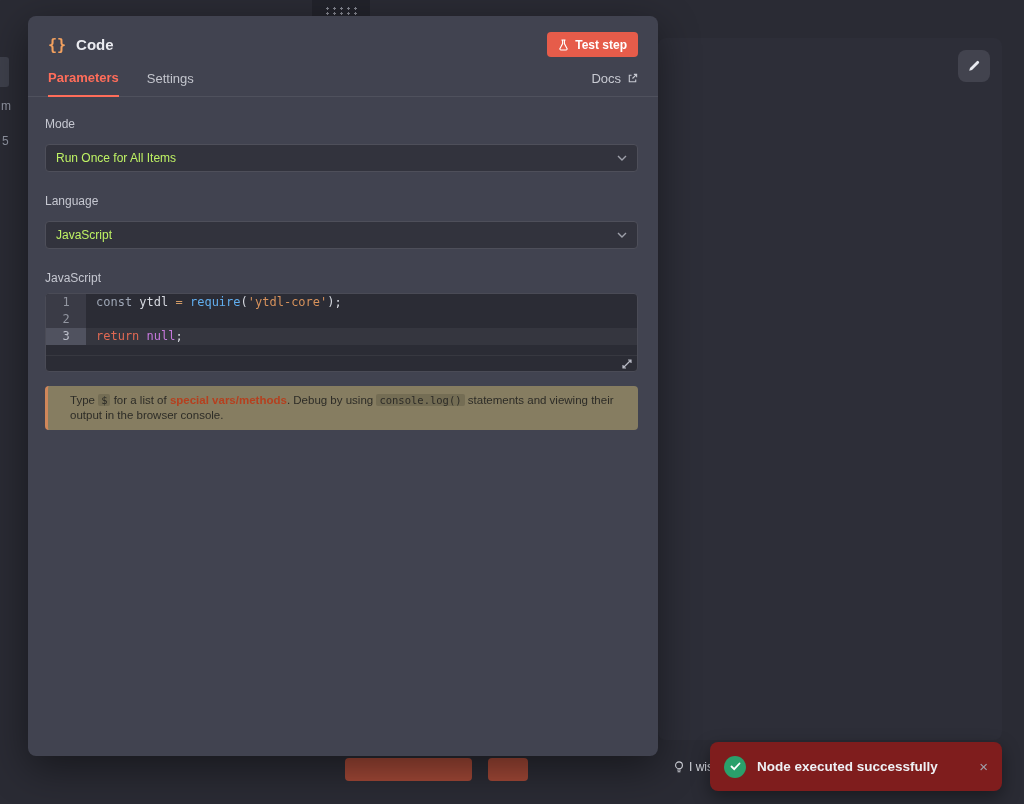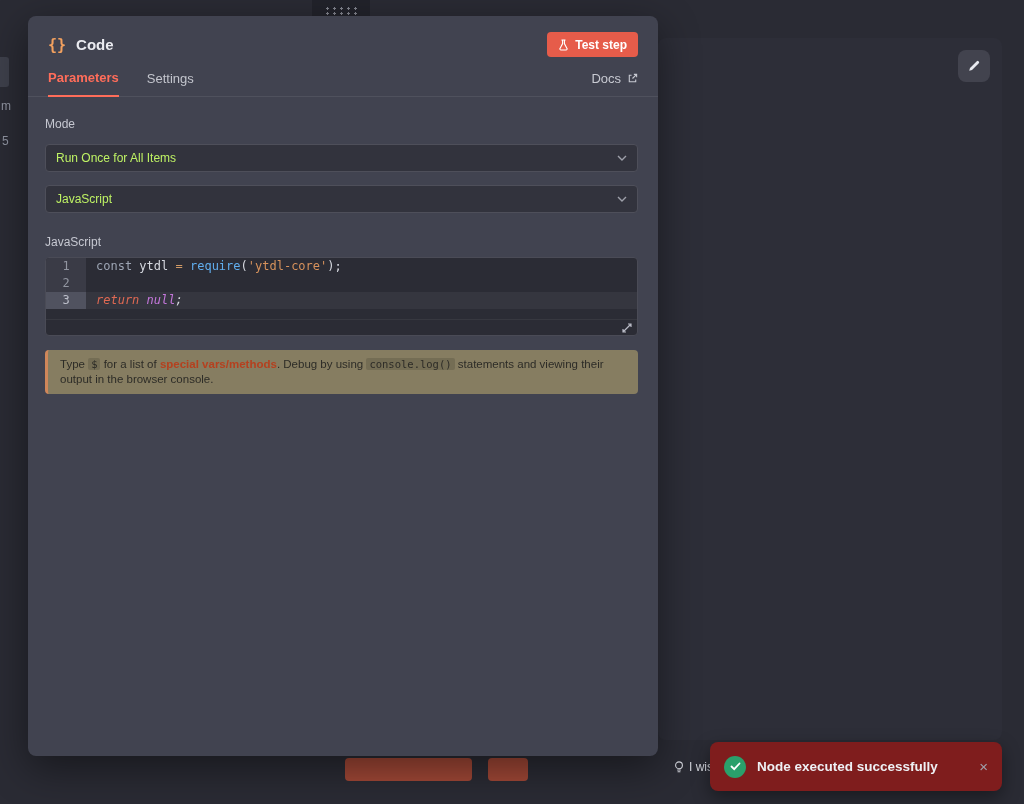--- a/index.html
+++ b/index.html
@@ -74,39 +74,39 @@
     margin-top: 7px; border: 1px solid #4a4b56; border-radius: 4px; background: #2b2c35;
     height: 79px; position: relative; overflow: hidden;
     font-family: "DejaVu Sans Mono", monospace; font-size: 12px;
   }
   .editor-scroll { display: flex; height: 61px; }
   .gutter { width: 40px; flex: none; }
   .gutter-cell { height: 17px; line-height: 17px; background: #3a3b46; color: #9296a1; text-align: center; }
   .gutter-cell.active { background: #50525f; color: #bcbfca; }
   .code-lines { flex: 1; }
   .code-line { height: 17px; line-height: 17px; padding-left: 10px; white-space: pre; cursor: text; }
-  .code-line.active { background: rgba(255,255,255,.05); font-style: italic; }
+  .code-line.active { background: rgba(255,255,255,.05); }
   .tok-kw   { color: #9da5b4; }
   .tok-var  { color: #d6d9e0; }
   .tok-op   { color: #d19a66; }
   .tok-fn   { color: #61aeee; }
   .tok-str  { color: #d7925c; }
   .tok-plain{ color: #d6d9e0; }
   .tok-kw2  { color: #e06953; }
   .tok-atom { color: #c678dd; }
   .editor-footer {
     height: 17px; border-top: 1px solid rgba(255,255,255,.06);
     display: flex; justify-content: flex-end; align-items: center; padding-right: 5px;
   }
   .expand-icon { display: flex; cursor: pointer; }
 
   
   .hint-box {
     margin-top: 14px; background: #867d61; border-left: 3px solid #d0875a; border-radius: 4px;
-    padding: 7px 12px; font-size: 11.5px; color: #2d2c27; line-height: 15px;
+    padding: 7px 22px; font-size: 11.5px; color: #2d2c27; line-height: 15px;
   }
   .seg-code { font-family: "DejaVu Sans Mono", monospace; font-size: 10.5px; background: rgba(40,37,25,.18); padding: 0 3px; border-radius: 2px; }
   .seg-link { color: #b5401f; font-weight: 600; cursor: pointer; }
 
   
   .output-panel {
     position: absolute; left: 658px; top: 38px; width: 344px; height: 702px;
     background: #2d2e38; border-radius: 8px; z-index: 10;
   }
   .output-header { display: flex; align-items: center; padding: 20px 16px 0 16px; }
@@ -192,20 +192,21 @@
       <div class="field-label">Mode</div>
       <div class="select-box">
         <span>Run Once for All Items</span>
         <span class="chev">
           <svg width="10" height="6" viewBox="0 0 10 6">
               <path d="M1 1 L5 5 L9 1" stroke="#9ea0aa" fill="none" stroke-width="1.4"></path>
             </svg>
         </span>
       </div>
 
+      <div class="field-label field-gap">Language</div>
       <div class="select-box">
         <span>JavaScript</span>
         <span class="chev">
           <svg width="10" height="6" viewBox="0 0 10 6">
               <path d="M1 1 L5 5 L9 1" stroke="#9ea0aa" fill="none" stroke-width="1.4"></path>
             </svg>
         </span>
       </div>
 
       <div class="field-label field-gap">JavaScript</div>

